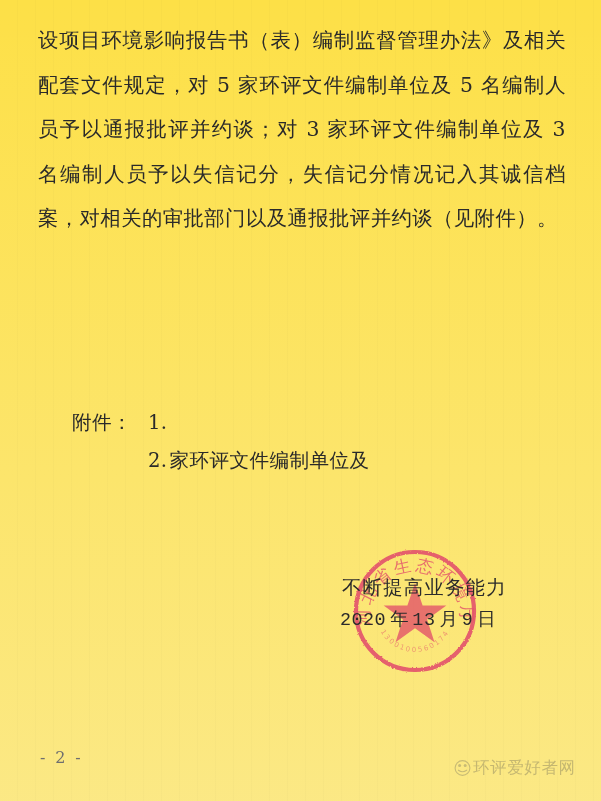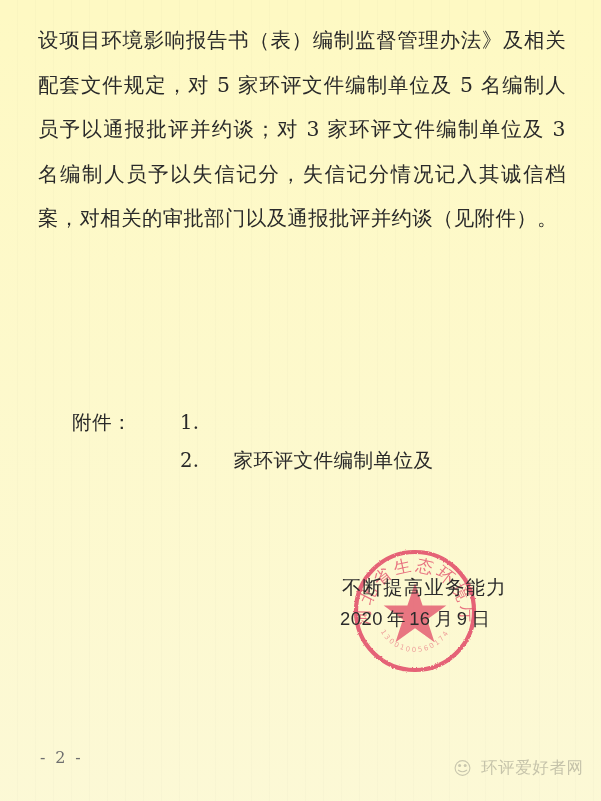--- a/index.html
+++ b/index.html
@@ -6,21 +6,21 @@
   html, body {
     margin: 0;
     padding: 0;
     background: #ffffff;
   }
   .page {
     position: relative;
     width: 601px;
     height: 801px;
     margin: 0 auto;
-    background: #fef9c3;
+    background: #fde047;
     overflow: hidden;
     font-family: "DejaVu Serif", "Liberation Serif", serif;
     -webkit-font-smoothing: antialiased;
   }
   
   .scan-banding {
     position: absolute;
     inset: 0;
     background-image: repeating-linear-gradient(
       to right,
@@ -70,21 +70,20 @@
     z-index: 4;
     color: #2a2a2a;
     font-size: 19.6px;
     line-height: 38px;
     letter-spacing: 0.4px;
   }
   .attach-row {
     display: flex;
     align-items: flex-start;
     white-space: nowrap;
-    gap: 32px;
   }
   .attach-label {
     width: 76px;
     flex: 0 0 76px;
   }
   .attach-num {
     flex: 0 0 auto;
     padding-right: 2px;
   }
   .attach-spacer {
@@ -130,21 +129,21 @@
     top: 72px;
     font-size: 18.4px;
     line-height: 18.4px;
     letter-spacing: 0.8px;
     color: #2b2b2b;
     white-space: nowrap;
     z-index: 7;
     font-family: "DejaVu Serif", "Liberation Serif", serif;
   }
   .sign-date .d-num {
-    font-family: Liberation Sans, sans-serif;
+    font-family: Liberation Mono, monospace;
     letter-spacing: 0.5px;
   }
   .sign-date .d-unit { padding: 0 3px 0 4px; }
 
   
   .page-number {
     position: absolute;
     left: 40px;
     top: 748px;
     font-size: 16px;
@@ -152,21 +151,21 @@
     color: #6f6f6f;
     z-index: 4;
     font-family: "DejaVu Serif", "Liberation Serif", serif;
   }
   .watermark {
     position: absolute;
     left: 452px;
     top: 757px;
     display: flex;
     align-items: center;
-    gap: 8px;
+    gap: 0;
     z-index: 4;
     opacity: 0.30;
   }
   .wm-logo {
     width: 21px;
     height: 21px;
     flex: 0 0 21px;
   }
   .wm-logo svg { display: block; width: 100%; height: 100%; }
   .wm-text {
@@ -231,21 +230,21 @@
         </g>
         <g filter="url(#inkRough2)" opacity="0.80">
           <polygon points="63,36 70.6,58.6 94.4,58.6 75.1,72.6 82.5,95.2 63,81.2 43.5,95.2 50.9,72.6 31.6,58.6 55.4,58.6" fill="#e2506b"></polygon>
         </g>
       </svg>
     </div>
 
     <div class="sign-text">不断提高业务能力</div>
 
     <div class="sign-date">
-      <span class="d-num">2020</span><span class="d-unit">年</span><span class="d-num">16</span><span class="d-unit">月</span><span class="d-num">9</span><span class="d-unit">日</span>
+      <span class="d-num">2020</span><span class="d-unit">年</span><span class="d-num">13</span><span class="d-unit">月</span><span class="d-num">9</span><span class="d-unit">日</span>
     </div>
 
   </div>
 
   <div class="page-number">- 2 -</div>
 
   <div class="watermark">
     <span class="wm-logo">
       <svg viewBox="0 0 21 21" xmlns="http://www.w3.org/2000/svg">
         <circle cx="10.5" cy="11" r="7.4" fill="none" stroke="#555" stroke-width="1.1"></circle>

